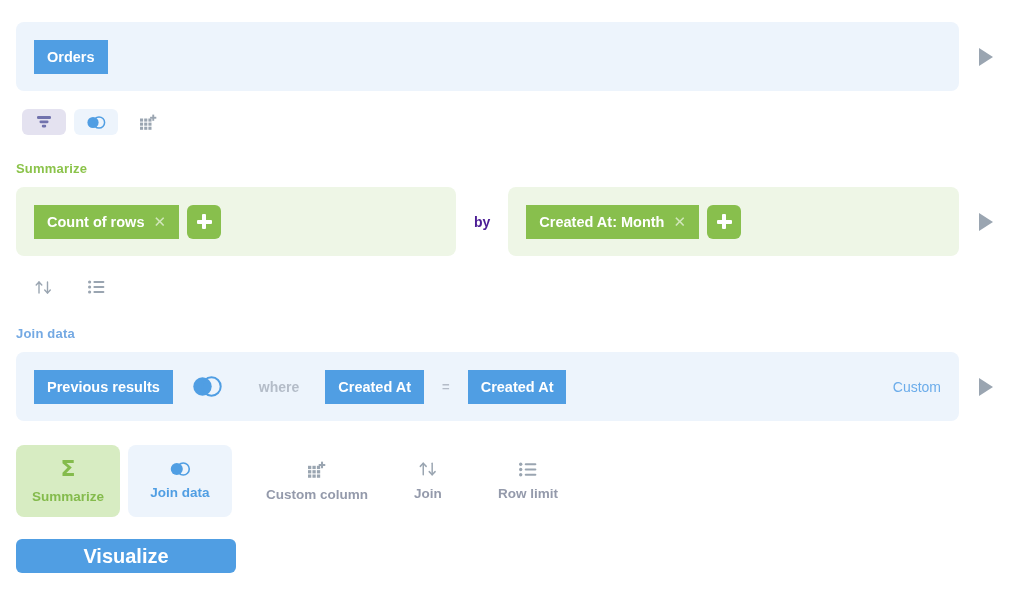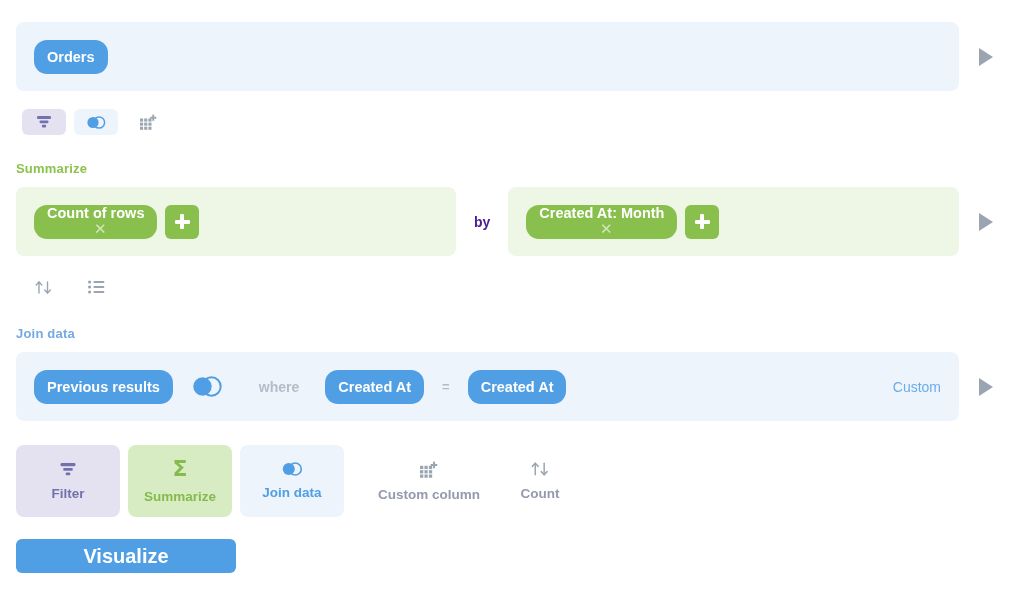--- a/index.html
+++ b/index.html
@@ -70,32 +70,32 @@
     padding: 0 18px;
     box-sizing: border-box;
   }
   .panel-blue  { background: #edf4fc; }
   .panel-green { background: #eef6e6; }
 
   
   .chip {
     display: inline-flex;
     align-items: center;
-    border-radius: 13px;
+    border-radius: 0;
     color: #ffffff;
     font-size: 14.5px;
     font-weight: bold;
     padding: 0 13px;
     height: 34px;
     box-sizing: border-box;
     white-space: nowrap;
     cursor: pointer;
   }
   .chip-blue  { background: #509ee3; }
-  .chip-green { background: #88bf4d; flex-direction: column; }
+  .chip-green { background: #88bf4d; }
   .chip .x {
     margin-left: 9px;
     font-size: 15px;
     font-weight: normal;
     color: rgba(255,255,255,0.62);
     line-height: 1;
     cursor: pointer;
   }
   .add-btn {
     width: 34px;
@@ -352,28 +352,20 @@
         <div class="columns-link">Custom</div>
       </div>
     </div>
     <div class="run-btn">
       <div class="tri"></div>
     </div>
   </div>
 
   <div class="actions" style="margin-top:24px">
 
-    <div class="action filter">
-      <svg width="18" height="15" viewBox="0 0 16 14">
-        <rect x="1" y="1" width="14" height="3" rx="1.2" fill="#7172ad"></rect>
-        <rect x="3.5" y="5.6" width="9" height="2.6" rx="1.1" fill="#7172ad"></rect>
-        <rect x="5.8" y="9.8" width="4.4" height="2.6" rx="1.1" fill="#7172ad"></rect>
-      </svg>
-      <span>Filter</span>
-    </div>
 
     <div class="action summarize">
       <span class="sigma">Σ</span>
       <span>Summarize</span>
     </div>
 
     <div class="action join">
       <svg width="22" height="14" viewBox="0 0 20 13">
         <circle cx="7" cy="6.5" r="5.6" fill="#509ee3"></circle>
         <circle cx="13" cy="6.5" r="5.6" fill="none" stroke="#509ee3" stroke-width="1.5"></circle>
@@ -402,20 +394,33 @@
 
     <div class="action plain sort">
       <svg width="21" height="16" viewBox="0 0 20 15">
         <g stroke="#9aa5b1" stroke-width="1.4" fill="none" stroke-linecap="round" stroke-linejoin="round">
           <line x1="5" y1="13" x2="5" y2="2"></line>
           <polyline points="2.2,5 5,2 7.8,5"></polyline>
           <line x1="13.5" y1="2" x2="13.5" y2="13"></line>
           <polyline points="10.7,10 13.5,13 16.3,10"></polyline>
         </g>
       </svg>
-      <span>Count</span>
-    </div>
-
+      <span>Join</span>
+    </div>
+
+    <div class="action plain rowlimit">
+      <svg width="18" height="15" viewBox="0 0 17 14">
+        <g fill="#9aa5b1">
+          <circle cx="1.6" cy="2" r="1.6"></circle>
+          <circle cx="1.6" cy="7" r="1.6"></circle>
+          <circle cx="1.6" cy="12" r="1.6"></circle>
+          <rect x="5.4" y="1" width="11" height="2" rx="1"></rect>
+          <rect x="5.4" y="6" width="11" height="2" rx="1"></rect>
+          <rect x="5.4" y="11" width="11" height="2" rx="1"></rect>
+        </g>
+      </svg>
+      <span>Row limit</span>
+    </div>
   </div>
 
   <button class="visualize">Visualize</button>
 
 </div>
 
 </body></html>

